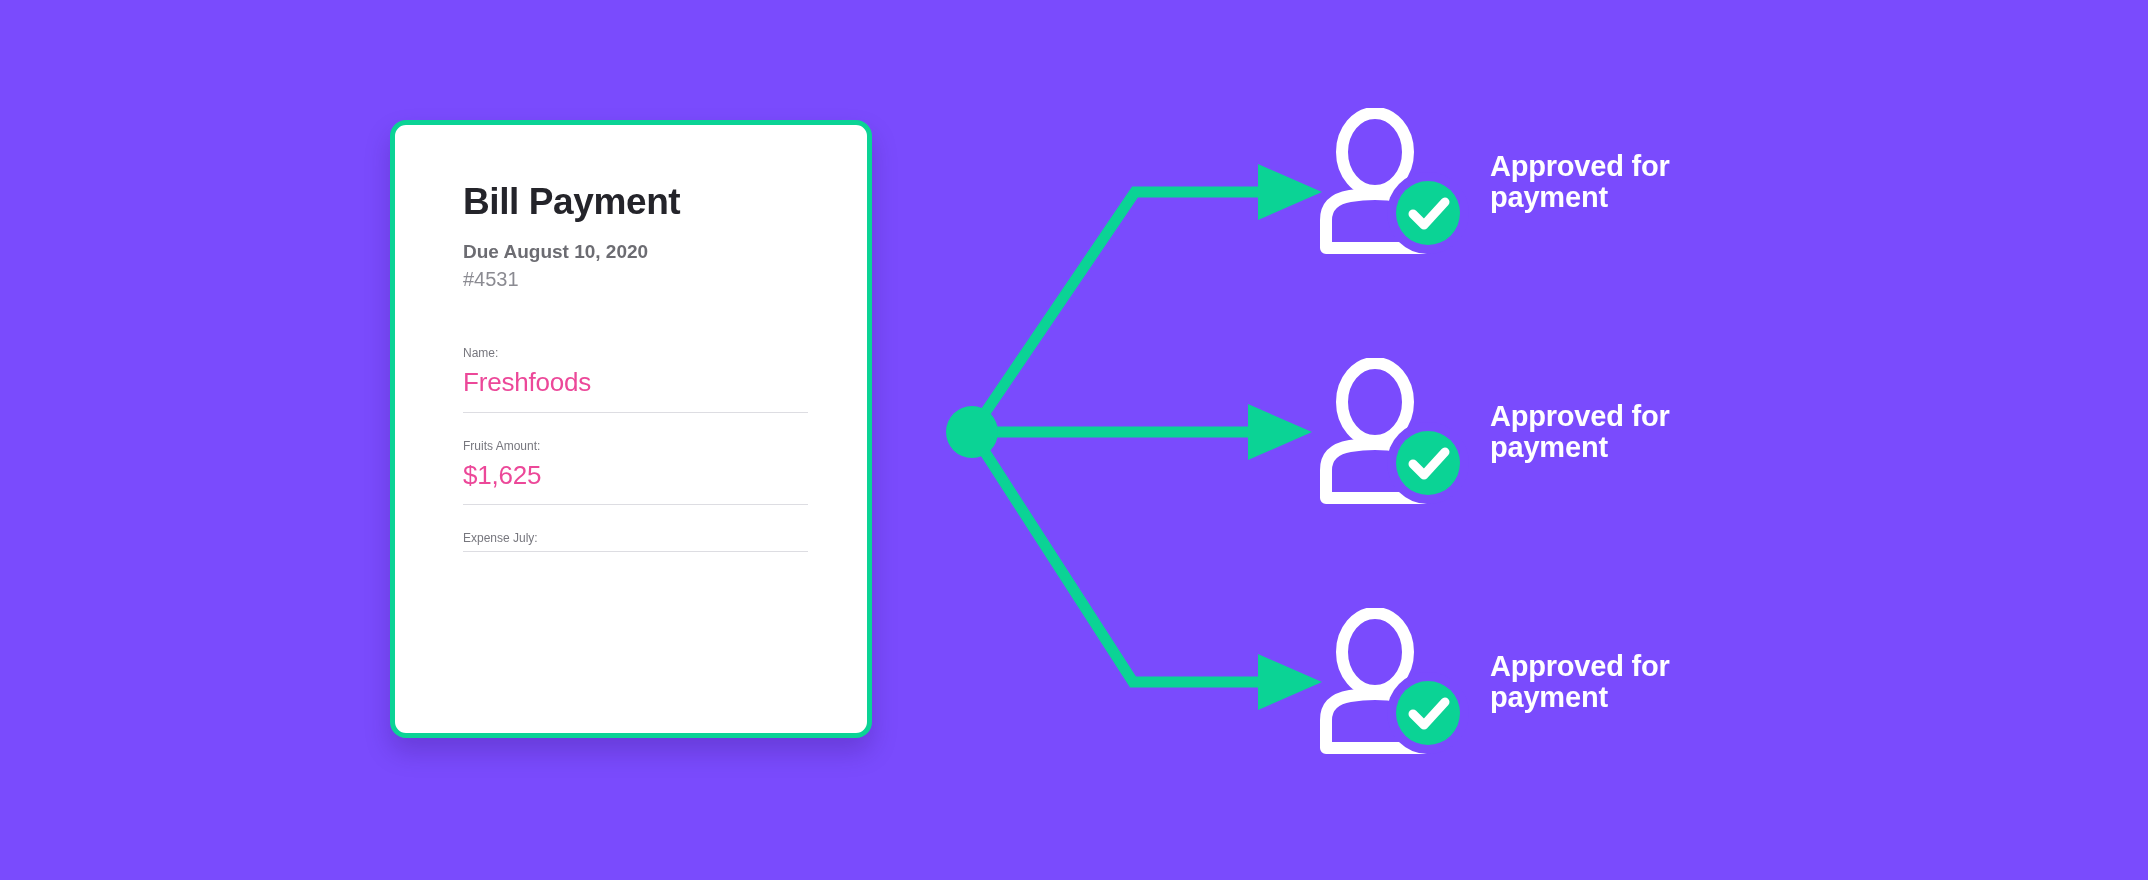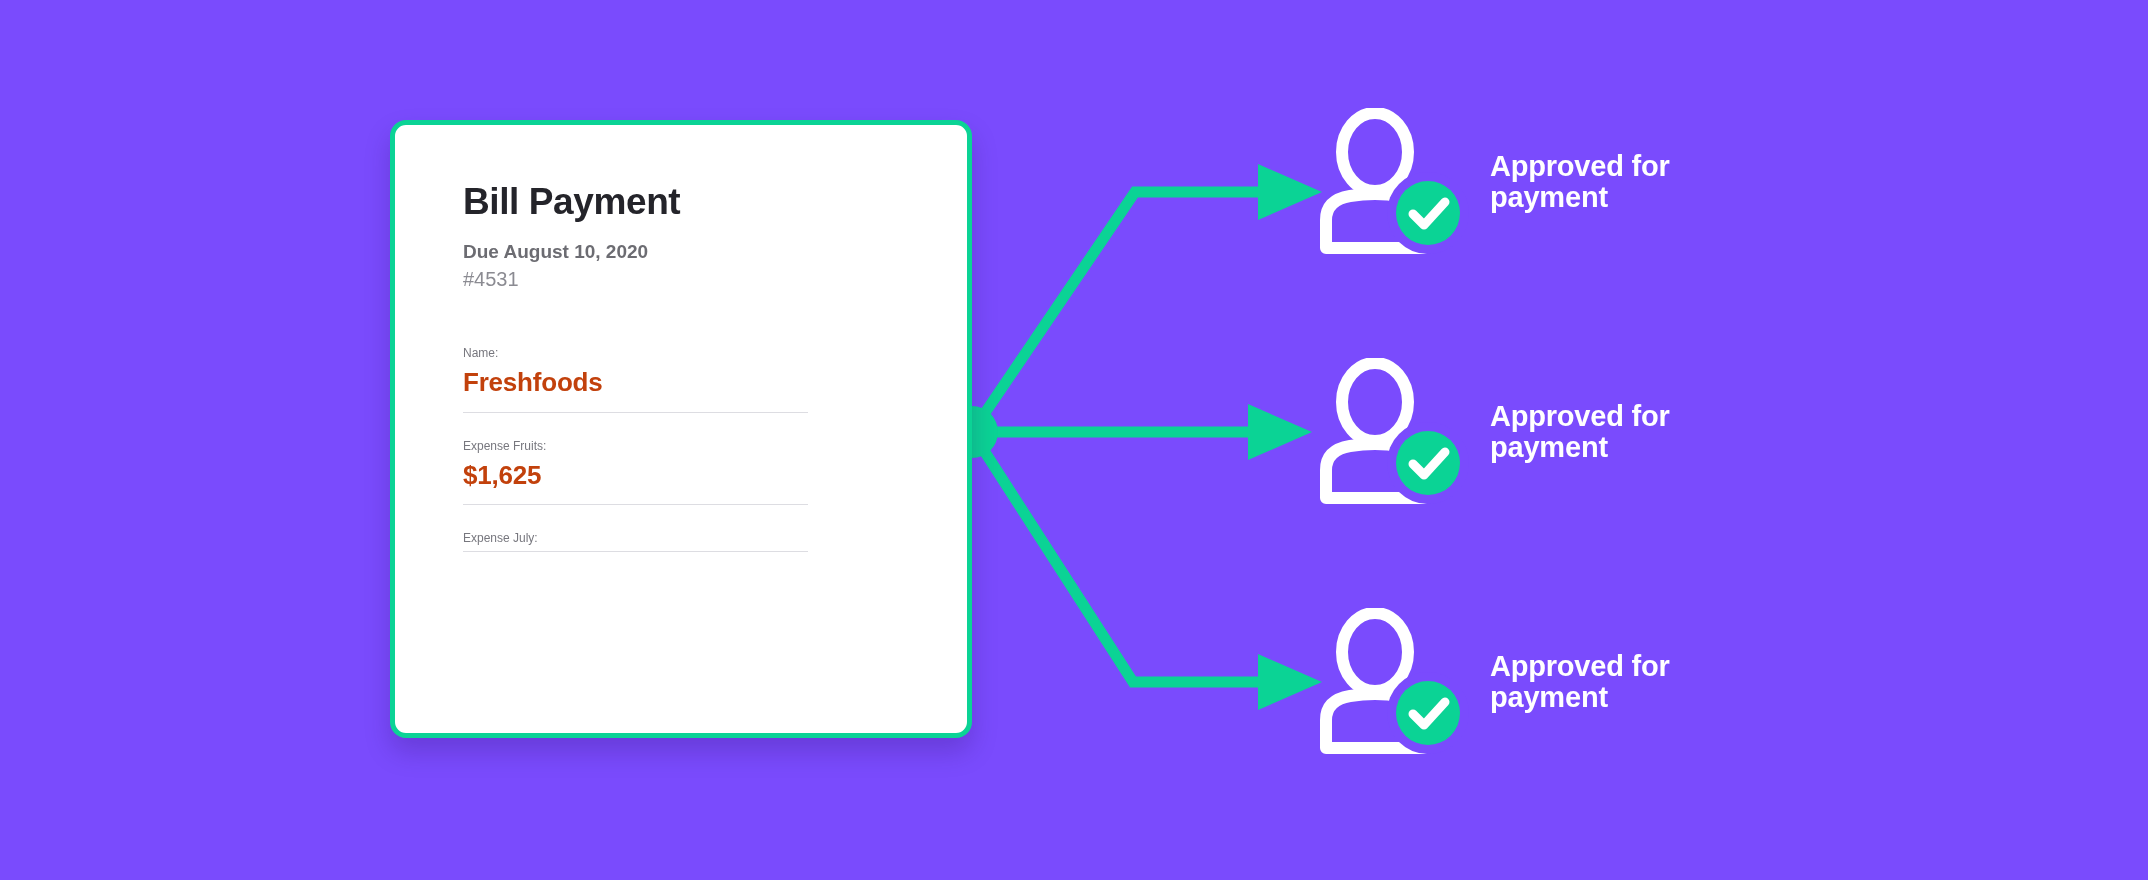--- a/index.html
+++ b/index.html
@@ -20,21 +20,21 @@
     width: 2148px;
     height: 880px;
     background: #7a4bfd;
   }
 
   
   .bill-card {
     position: absolute;
     left: 390px;
     top: 120px;
-    width: 582px;
+    width: 482px;
     height: 618px;
     box-sizing: border-box;
     background: #ffffff;
     border: 5px solid #0bd395;
     border-radius: 16px;
     box-shadow: 0 14px 26px rgba(40, 10, 90, 0.22);
     z-index: 3;
   }
 
   .card-inner {
@@ -84,22 +84,22 @@
     font-size: 12px;
     font-weight: normal;
     color: #77777e;
     line-height: 1.5;
     margin: 0 0 4px 0;
     white-space: nowrap;
   }
 
   .field-value {
     font-size: 26px;
-    font-weight: bold;
-    color: #c2410c;
+    font-weight: normal;
+    color: #ec4899;
     letter-spacing: -0.2px;
     line-height: 1.25;
     margin: 0 0 13px 0;
     white-space: nowrap;
   }
 
   .field-divider {
     height: 1px;
     width: 345px;
     background: #dddde2;
@@ -176,21 +176,21 @@
 
       <div class="fields">
 
         <div class="field">
           <p class="field-label">Name:</p>
           <p class="field-value">Freshfoods</p>
           <div class="field-divider"></div>
         </div>
 
         <div class="field">
-          <p class="field-label">Expense Fruits:</p>
+          <p class="field-label">Fruits Amount:</p>
           <p class="field-value">$1,625</p>
           <div class="field-divider"></div>
         </div>
 
         <div class="field">
           <p class="field-label">Expense July:</p>
           <div class="field-divider"></div>
         </div>
 
       </div>

